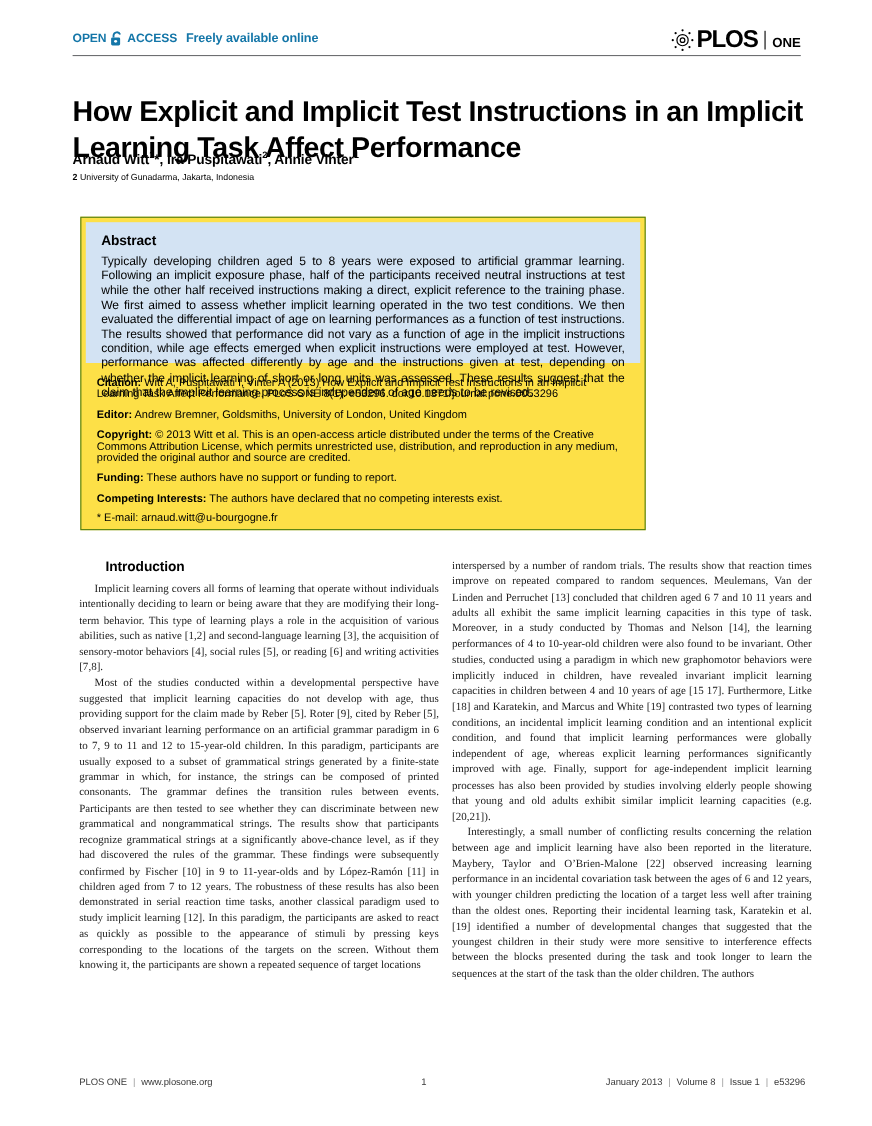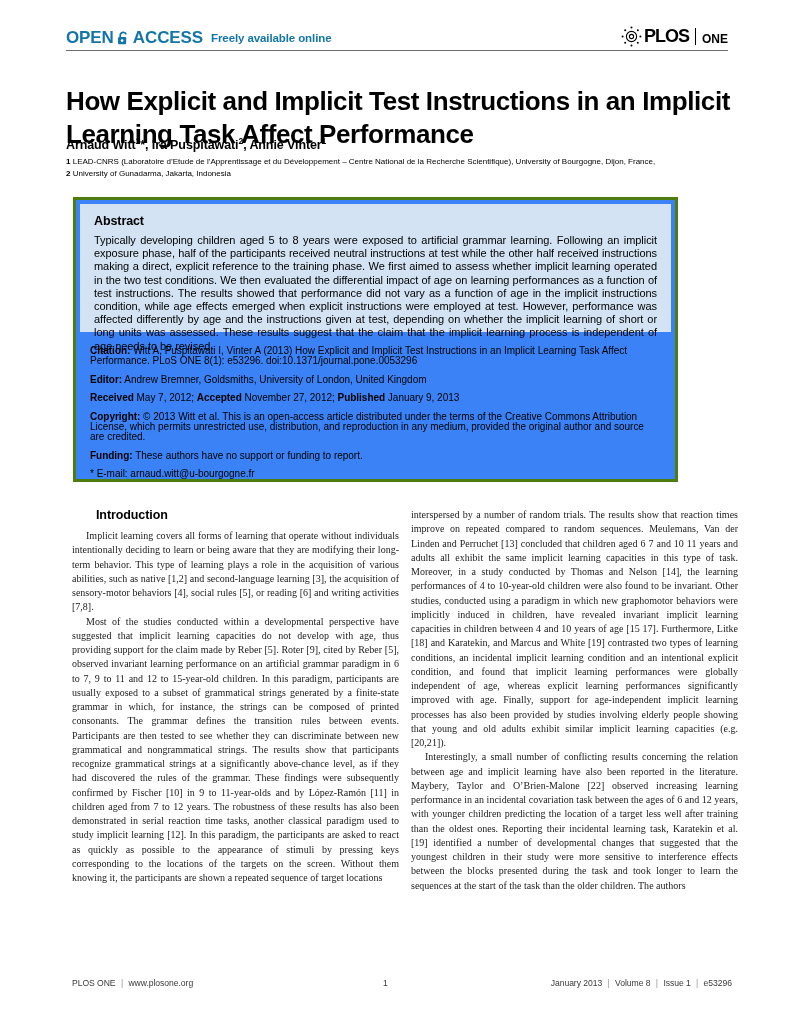--- a/index.html
+++ b/index.html
@@ -33,21 +33,21 @@
   }
   .oa-left {
     position: absolute;
     left: 0; top: 0;
     display: flex;
     align-items: center;
     gap: 3px;
     white-space: nowrap;
   }
   .oa-open, .oa-access {
-    font-size: 17px;
+    font-size: 11px;
     font-weight: bold;
     letter-spacing: -0.1px;
     color: #1476a8;
   }
   .oa-lock {
     display: inline-block;
     width: 13px;
     height: 14px;
     position: relative;
     top: 0px;
@@ -75,21 +75,21 @@
     display: flex;
     align-items: center;
     height: 24px;
   }
   .plos-mark {
     width: 21px;
     height: 21px;
     margin-right: 2px;
   }
   .plos-word {
-    font-size: 18px;
+    font-size: 22px;
     font-weight: bold;
     letter-spacing: -1px;
     color: #000;
     line-height: 1;
   }
   .plos-sep {
     display: inline-block;
     width: 1px;
     height: 17px;
     background: #000;
@@ -139,25 +139,25 @@
     line-height: 11.5px;
     color: #000;
   }
   .affils .num { font-weight: bold; }
 
   
   .abstract-box {
     position: absolute;
     left: 73px;
     top: 197px;
-    width: 605px;
+    width: 514px;
     height: 285px;
-    border: 3px solid #4d7c0f;
+    border: 1px solid #4d7c0f;
     box-sizing: border-box;
-    background: #3b82f6;
+    background: #fde047;
   }
   .abstract-inner {
     background: #d3e3f3;
     margin: 4px;
     padding: 10px 14px 12px 14px;
     height: 128px;
     box-sizing: border-box;
   }
   .abstract-h {
     font-size: 12.5px;
@@ -275,51 +275,47 @@
 
     <div class="oa-rule"></div>
   </div>
 
   <h1 class="title">How Explicit and Implicit Test Instructions in an Implicit Learning Task Affect Performance</h1>
 
   <div class="authors">Arnaud Witt<sup>1</sup>*, Ira Puspitawati<sup>2</sup>, Annie Vinter<sup>1</sup></div>
 
   <div class="affils">
     <div>
-      <span class="num">1</span>
-      <span>LEAD-CNRS (Laboratoire d’Etude de l’Apprentissage et du Développement – Centre National de la Recherche Scientifique), University of Bourgogne, Dijon, France,</span>
-    </div>
-    <div>
       <span class="num">2</span>
       <span>University of Gunadarma, Jakarta, Indonesia</span>
     </div>
   </div>
 
   <div class="abstract-box">
 
     <div class="abstract-inner">
       <div class="abstract-h">Abstract</div>
       <p class="abstract-p">Typically developing children aged 5 to 8 years were exposed to artificial grammar learning. Following an implicit exposure phase, half of the participants received neutral instructions at test while the other half received instructions making a direct, explicit reference to the training phase. We first aimed to assess whether implicit learning operated in the two test conditions. We then evaluated the differential impact of age on learning performances as a function of test instructions. The results showed that performance did not vary as a function of age in the implicit instructions condition, while age effects emerged when explicit instructions were employed at test. However, performance was affected differently by age and the instructions given at test, depending on whether the implicit learning of short or long units was assessed. These results suggest that the claim that the implicit learning process is independent of age needs to be revised.</p>
     </div>
 
     <div class="meta">
       <p>
         <b>Citation:</b><span> Witt A, Puspitawati I, Vinter A (2013) How Explicit and Implicit Test Instructions in an Implicit Learning Task Affect Performance. PLoS ONE 8(1): e53296. doi:10.1371/journal.pone.0053296</span>
       </p>
       <p>
         <b>Editor:</b><span> Andrew Bremner, Goldsmiths, University of London, United Kingdom</span>
       </p>
       <p>
-        <b>Received</b><span> May 7, 2012; </span><b>Accepted</b><span> November 27, 2012; </span><b>Published</b><span> January 9, 2013</span>
-      </p>
-      <p>
         <b>Copyright:</b><span> © 2013 Witt et al. This is an open-access article distributed under the terms of the Creative Commons Attribution License, which permits unrestricted use, distribution, and reproduction in any medium, provided the original author and source are credited.</span>
       </p>
       <p>
         <b>Funding:</b><span> These authors have no support or funding to report.</span>
+      </p>
+      <p>
+        <b>Competing Interests:</b><span> The authors have declared that no competing interests exist.</span>
       </p>
       <p>* E-mail: arnaud.witt@u-bourgogne.fr</p>
     </div>
   </div>
 
   <div class="col col-left">
     <h2 class="sec-h">Introduction</h2>
     <p class="body-p">Implicit learning covers all forms of learning that operate without individuals intentionally deciding to learn or being aware that they are modifying their long-term behavior. This type of learning plays a role in the acquisition of various abilities, such as native [1,2] and second-language learning [3], the acquisition of sensory-motor behaviors [4], social rules [5], or reading [6] and writing activities [7,8].</p>
     <p class="body-p">Most of the studies conducted within a developmental perspective have suggested that implicit learning capacities do not develop with age, thus providing support for the claim made by Reber [5]. Roter [9], cited by Reber [5], observed invariant learning performance on an artificial grammar paradigm in 6 to 7, 9 to 11 and 12 to 15-year-old children. In this paradigm, participants are usually exposed to a subset of grammatical strings generated by a finite-state grammar in which, for instance, the strings can be composed of printed consonants. The grammar defines the transition rules between events. Participants are then tested to see whether they can discriminate between new grammatical and nongrammatical strings. The results show that participants recognize grammatical strings at a significantly above-chance level, as if they had discovered the rules of the grammar. These findings were subsequently confirmed by Fischer [10] in 9 to 11-year-olds and by López-Ramón [11] in children aged from 7 to 12 years. The robustness of these results has also been demonstrated in serial reaction time tasks, another classical paradigm used to study implicit learning [12]. In this paradigm, the participants are asked to react as quickly as possible to the appearance of stimuli by pressing keys corresponding to the locations of the targets on the screen. Without them knowing it, the participants are shown a repeated sequence of target locations</p>
   </div>

